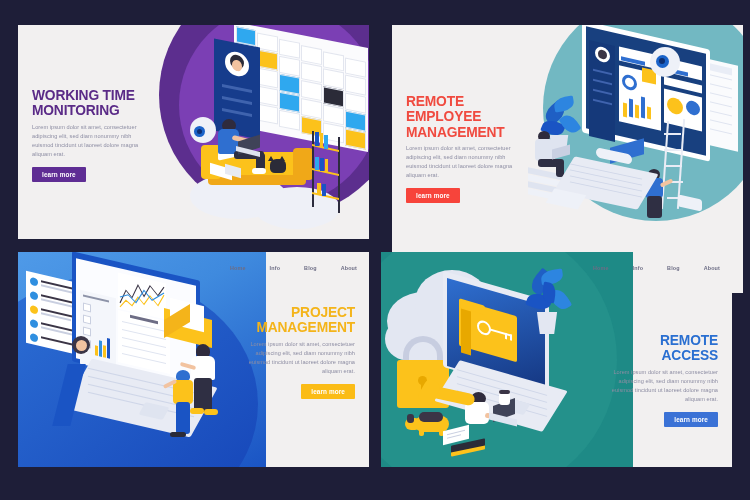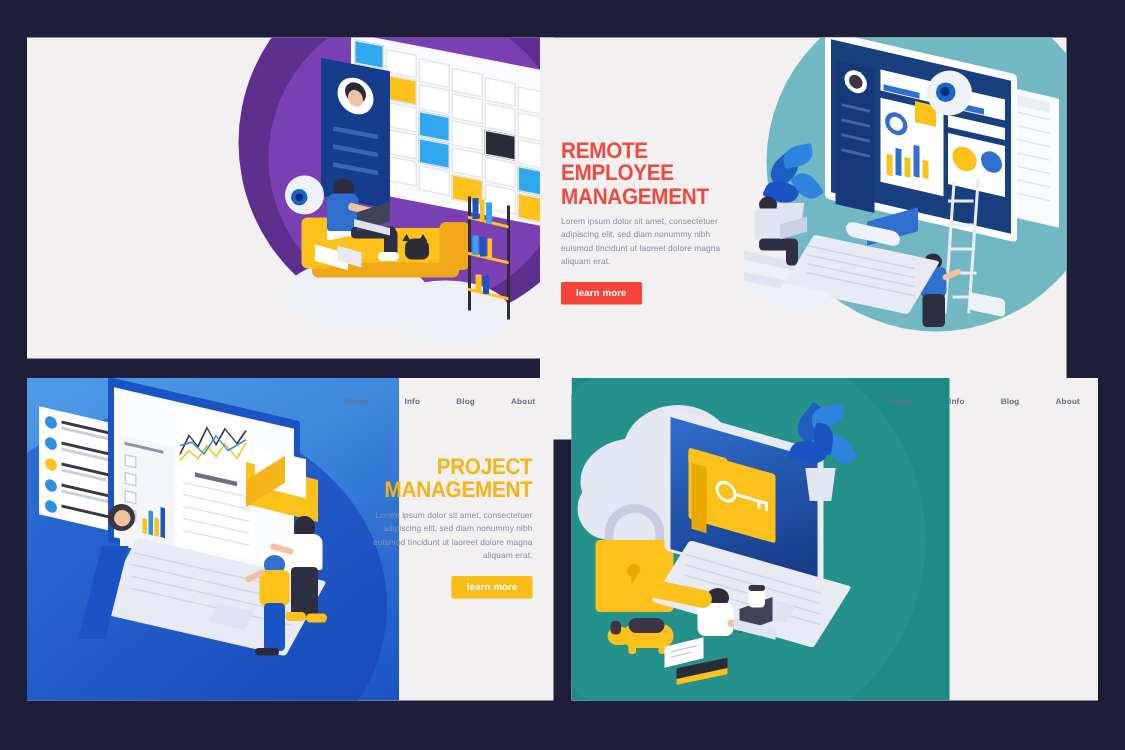--- a/index.html
+++ b/index.html
@@ -9,21 +9,21 @@
     font-family:"Liberation Sans", sans-serif;
   }
   .stage { position:relative; width:750px; height:500px; }
 
   .panel {
     position:absolute;
     overflow:hidden;
     background:#f2f0f0;
   }
   #panel-1 { left:18px;  top:25px;  width:351px; height:214px; }
-  #panel-2 { left:360px; top:25px;  width:351px; height:268px; }
+  #panel-2 { left:392px; top:25px;  width:351px; height:268px; }
   #panel-3 { left:18px;  top:252px; width:351px; height:215px; }
   #panel-4 { left:381px; top:252px; width:351px; height:215px; }
 
   
   .blob { position:absolute; border-radius:50%; }
 
   
   .txt { position:absolute; z-index:40; }
   .title {
     font-weight:bold;
@@ -237,20 +237,28 @@
       <div class="book" style="left:297px;top:107px;width:4px;height:14px;background:#1a54c4;"></div>
       <div class="book" style="left:302px;top:108px;width:3px;height:14px;background:#fcc21b;"></div>
       <div class="book" style="left:306px;top:110px;width:4px;height:14px;background:#2fa8ef;"></div>
       <div class="book" style="left:297px;top:132px;width:4px;height:13px;background:#2fa8ef;"></div>
       <div class="book" style="left:302px;top:133px;width:4px;height:13px;background:#1a54c4;"></div>
       <div class="book" style="left:307px;top:134px;width:3px;height:13px;background:#fcc21b;"></div>
       <div class="book" style="left:299px;top:158px;width:4px;height:12px;background:#fcc21b;"></div>
       <div class="book" style="left:304px;top:159px;width:4px;height:12px;background:#1a54c4;"></div>
     </div>
 
+    <div class="txt" style="left:14px;top:62px;width:116px;">
+      <div class="title" id="p1-title">
+        <div>WORKING TIME</div>
+        <div>MONITORING</div>
+      </div>
+      <div class="body">Lorem ipsum dolor sit amet, consectetuer adipiscing elit, sed diam nonummy nibh euismod tincidunt ut laoreet dolore magna aliquam erat.</div>
+      <button class="btn" id="p1-btn">learn more</button>
+    </div>
   </div>
 
   <div class="panel" id="panel-2">
     <div class="blob" id="p2-blob"></div>
 
     <div class="iso" style="position:absolute;left:0;top:0;width:351px;height:214px;">
 
       <div style="position:absolute;left:270px;top:32px;width:76px;height:86px;background:#fafbfd;transform:skewY(13deg);">
         <div style="position:absolute;left:6px;top:4px;width:64px;height:7px;background:#e9edf6;"></div>
         <div style="position:absolute;left:6px;top:15px;width:64px;height:1px;background:#dfe4f0;"></div>
@@ -524,15 +532,22 @@
       <div style="position:absolute;left:70px;top:197px;width:34px;height:4px;background:#fcc21b;border-radius:0 0 1px 1px;transform:skewY(-12deg);"></div>
     </div>
 
     <div class="nav" style="right:12px;">
       <span>Home</span>
       <span>Info</span>
       <span>Blog</span>
       <span>About</span>
     </div>
 
+    <div class="txt" style="right:14px;top:80px;width:120px;text-align:right;">
+      <div class="title right" id="p4-title">
+        <div>REMOTE ACCESS</div>
+      </div>
+      <div class="body">Lorem ipsum dolor sit amet, consectetuer adipiscing elit, sed diam nonummy nibh euismod tincidunt ut laoreet dolore magna aliquam erat.</div>
+      <button class="btn" id="p4-btn">learn more</button>
+    </div>
   </div>
 
 </div>
 
 </body></html>

